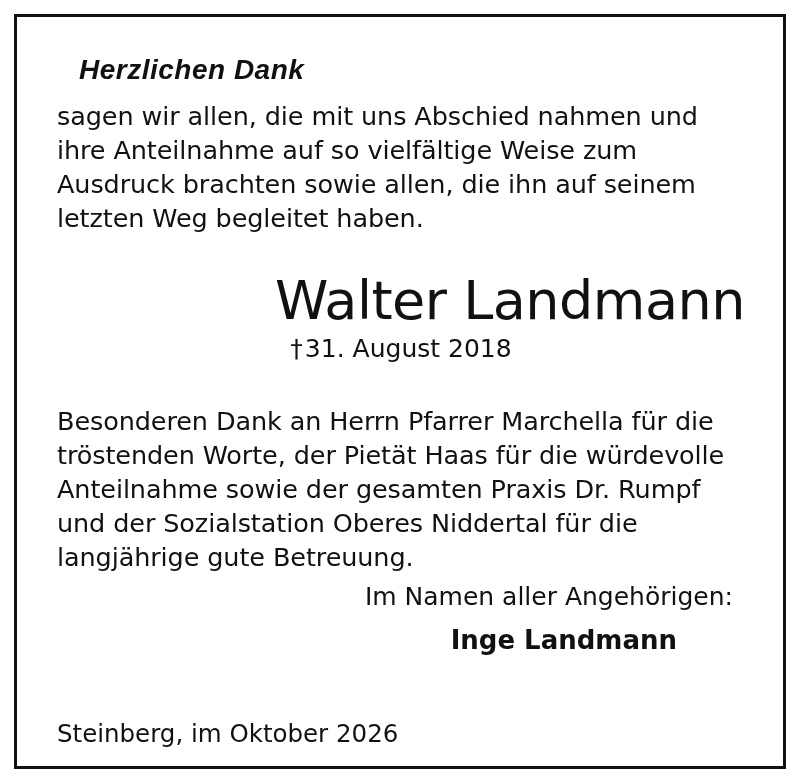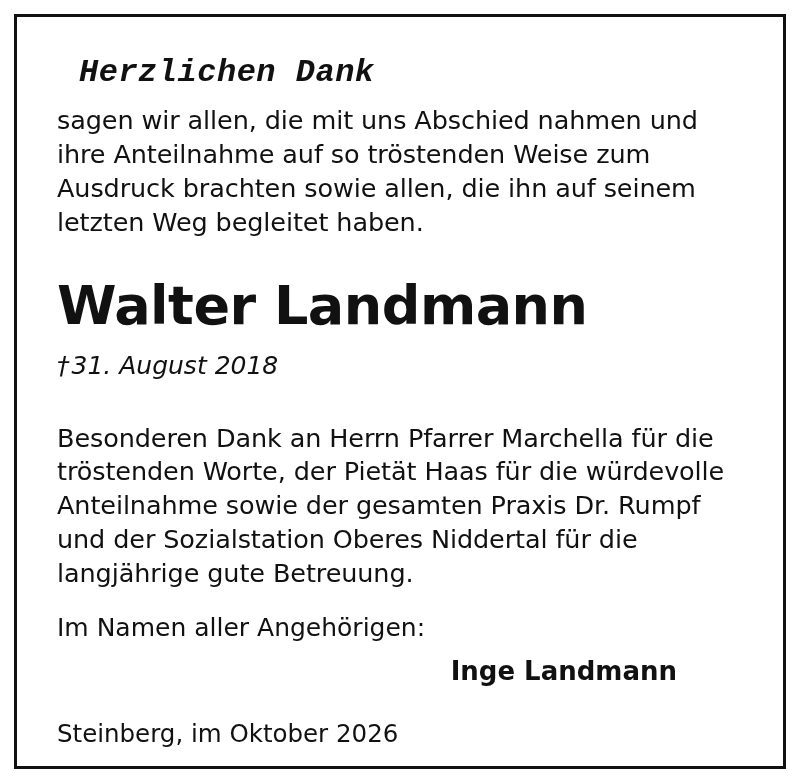--- a/index.html
+++ b/index.html
@@ -24,62 +24,62 @@
   .notice-border {
     box-sizing: border-box;
     width: 100%;
     height: 100%;
     border: 3px solid #111111;
     padding: 30px 38px 18px 40px;
     display: flex;
     flex-direction: column;
   }
   .thanks-heading {
-    font-family: Liberation Mono, monospace;
+    font-family: Liberation Sans, sans-serif;
     font-weight: bold;
     font-style: italic;
-    font-size: 32px;
+    font-size: 28px;
     letter-spacing: 0.5px;
     margin: 8px 0 14px 22px;
     line-height: 1.1;
   }
   .intro-text {
     font-size: 25.5px;
     line-height: 1.33;
     letter-spacing: -0.1px;
     margin: 0 0 0 0;
   }
   .deceased-name {
-    text-align: left;
-    font-weight: bold;
+    text-align: right;
+    font-weight: normal;
     font-size: 54px;
     letter-spacing: -0.5px;
     margin: 38px 0 0 0;
     line-height: 1.05;
   }
   .death-date {
+    text-align: center;
     font-size: 25px;
-    margin: 16px 0 0 0;
+    margin: 4px 0 0 0;
     letter-spacing: 0px;
-    font-style: italic;
   }
   .cross {
     font-size: 25px;
     padding-right: 2px;
   }
   .special-thanks {
     font-size: 25.5px;
     line-height: 1.33;
     margin: 42px 0 0 0;
     letter-spacing: -0.1px;
   }
   .on-behalf {
-    text-align: left;
+    text-align: right;
     font-size: 25px;
-    margin: 22px 12px 0 0;
+    margin: 7px 12px 0 0;
   }
   .signer {
     text-align: right;
     font-size: 26px;
     font-weight: bold;
     margin: 14px 68px 0 0;
   }
   .place-date {
     font-size: 24.5px;
     margin: 28px 0 0 0;
@@ -89,21 +89,21 @@
   }
 </style>
 </head>
 <body>
 
 <div class="notice">
   <div class="notice-border">
 
     <div class="thanks-heading">Herzlichen Dank</div>
 
-    <p class="intro-text">sagen wir allen, die mit uns Abschied nahmen und ihre Anteilnahme auf so tröstenden Weise zum Ausdruck brachten sowie allen, die ihn auf seinem letzten Weg begleitet haben.</p>
+    <p class="intro-text">sagen wir allen, die mit uns Abschied nahmen und ihre Anteilnahme auf so vielfältige Weise zum Ausdruck brachten sowie allen, die ihn auf seinem letzten Weg begleitet haben.</p>
 
     <div class="deceased-name">Walter Landmann</div>
 
     <div class="death-date">
       <span class="cross">†</span><span>31. August 2018</span>
     </div>
 
     <p class="special-thanks">Besonderen Dank an Herrn Pfarrer Marchella für die tröstenden Worte, der Pietät Haas für die würdevolle Anteilnahme sowie der gesamten Praxis Dr. Rumpf und der Sozialstation Oberes Niddertal für die langjährige gute Betreuung.</p>
 
     <div class="on-behalf">Im Namen aller Angehörigen:</div>

